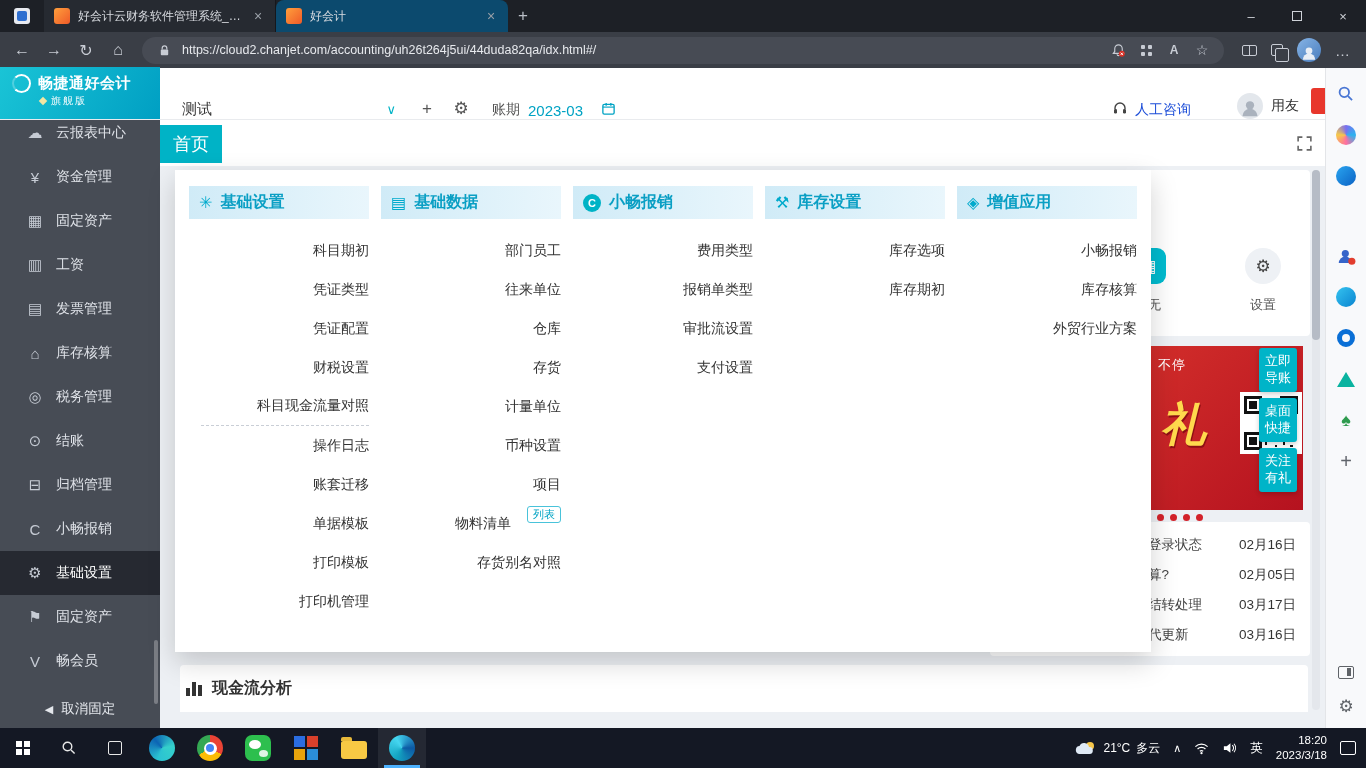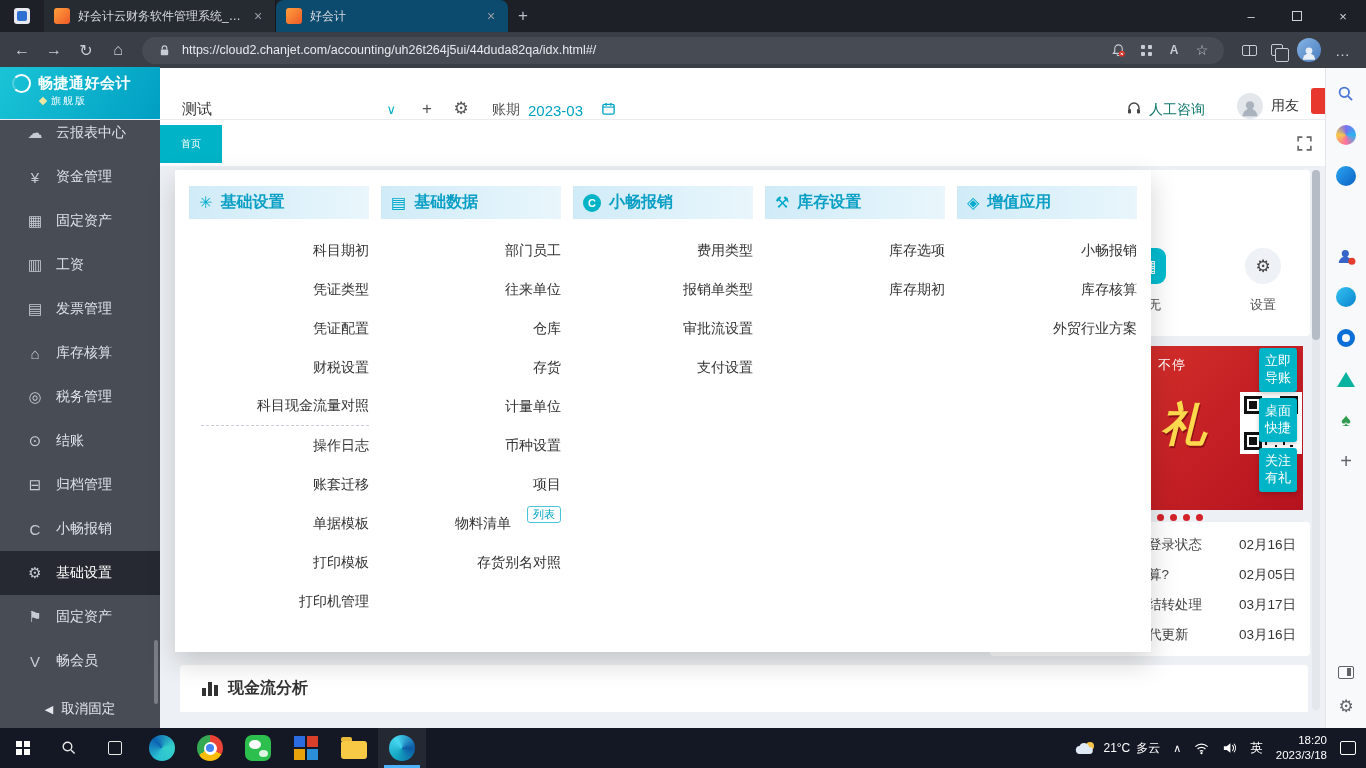--- a/index.html
+++ b/index.html
@@ -49,39 +49,39 @@
   .brand-row2 { display:flex; align-items:center; gap:5px; margin-left:28px; margin-top:1px; font-size:10px; letter-spacing:2px; opacity:.95; }
   .edition-diamond { width:6px; height:6px; background:#ffe9a0; transform:rotate(45deg); }
   .workspace { width:250px; display:flex; align-items:center; padding:0 14px 0 22px; font-size:15px; color:#333; cursor:pointer; }
   .ws-label { flex:1; }
   .ws-chevron { color:#00b3c6; font-size:13px; }
   .hdr-icon-btn { width:34px; text-align:center; font-size:17px; color:#555; cursor:pointer; }
   .period { display:flex; align-items:center; gap:8px; margin-left:14px; font-size:14px; color:#555; }
   .period-picker { display:flex; align-items:center; gap:18px; cursor:pointer; }
   .period-value { color:#00a3c4; font-size:15px; }
   .hdr-spacer { flex:1; }
-  .support { display:flex; align-items:center; gap:7px; font-size:14px; color:#0f766e; margin-right:32px; cursor:pointer; }
+  .support { display:flex; align-items:center; gap:7px; font-size:14px; color:#1d4ed8; margin-right:46px; cursor:pointer; }
   .user { display:flex; align-items:center; gap:8px; font-size:14px; color:#333; margin-right:26px; cursor:pointer; }
   .avatar-sm { width:26px; height:26px; border-radius:50%; background:#e3e7ec; display:flex; align-items:flex-end; justify-content:center; overflow:hidden; }
   .promo-ribbon { position:absolute; left:1311px; top:88px; width:14px; height:26px; background:#e8372c; border-radius:3px 0 0 3px; z-index:5; cursor:pointer; }
 
   
   .sidebar { position:absolute; left:0; top:120px; width:160px; height:608px; background:#474c55; overflow:hidden; }
   .nav-list { margin-top:-9px; }
   .nav-item { height:44px; display:flex; align-items:center; gap:12px; padding-left:26px; color:#dfe2e8; font-size:14px; cursor:pointer; }
   .nav-item.active { background:#262931; color:#fff; }
   .nav-icon { width:18px; text-align:center; font-size:15px; color:#c6cbd4; }
   .pin-row { position:absolute; bottom:10px; left:0; width:100%; display:flex; align-items:center; justify-content:center; gap:8px; color:#e4e7ec; font-size:13.5px; cursor:pointer; }
   .pin-icon { font-size:11px; }
   .side-thumb { position:absolute; right:2px; top:520px; width:4px; height:64px; background:rgba(255,255,255,.28); border-radius:2px; cursor:pointer; }
 
   
   .content { position:absolute; left:160px; top:120px; width:1165px; height:608px; background:#edf0f4; }
   .tabstrip { position:absolute; top:0; left:0; width:100%; height:46px; background:#fff; }
-  .home-tab { position:absolute; left:0; top:5px; width:62px; height:38px; background:#00b3c6; color:#fff; font-size:10px; display:flex; align-items:center; justify-content:center; cursor:pointer; }
+  .home-tab { position:absolute; left:0; top:5px; width:62px; height:38px; background:#00b3c6; color:#fff; font-size:18px; display:flex; align-items:center; justify-content:center; cursor:pointer; }
   .expand-btn { position:absolute; right:10px; top:12px; width:22px; height:22px; display:flex; align-items:center; justify-content:center; cursor:pointer; }
 
   .quick-card { position:absolute; left:830px; top:50px; width:320px; height:166px; background:#fff; border-radius:4px; }
   .qc-ic { position:absolute; width:36px; height:36px; display:flex; align-items:center; justify-content:center; font-size:17px; cursor:pointer; }
   .qc-ic1 { left:140px; top:78px; border-radius:9px; background:#00bcd0; color:#fff; }
   .qc-ic2 { left:255px; top:78px; border-radius:50%; background:#eef1f5; color:#444; }
   .qc-lb { position:absolute; top:126px; font-size:13px; color:#555; }
   .qc-lb1 { left:145px; } .qc-lb2 { left:260px; }
 
   .banner { position:absolute; left:830px; top:226px; width:313px; height:164px; background:linear-gradient(135deg,#e03b30,#b5121f); overflow:hidden; cursor:pointer; }
@@ -91,21 +91,21 @@
   .carousel-dots { position:absolute; left:997px; top:394px; display:flex; gap:6px; }
   .dot { width:7px; height:7px; border-radius:50%; background:#d3222a; cursor:pointer; }
 
   .side-btn { position:absolute; left:1099px; width:38px; height:44px; background:#00b4c8; color:#fff; font-size:13px; line-height:1.3; text-align:center; padding:5px 6px; border-radius:3px; word-break:break-all; z-index:30; cursor:pointer; box-shadow:0 2px 5px rgba(0,0,0,.2); }
   .side-btn1 { top:228px; } .side-btn2 { top:278px; } .side-btn3 { top:328px; }
 
   .todo-card { position:absolute; left:830px; top:402px; width:320px; height:134px; background:#fff; border-radius:4px; padding:8px 14px 0 158px; }
   .todo-row { height:30px; display:flex; align-items:center; justify-content:space-between; font-size:13.5px; color:#444; cursor:pointer; }
   .todo-date { color:#333; }
 
-  .bottom-card { position:absolute; left:20px; top:545px; width:1128px; height:47px; background:#fff; border-radius:4px 4px 0 0; display:flex; align-items:center; gap:10px; padding-left:22px; }
+  .bottom-card { position:absolute; left:20px; top:545px; width:1128px; height:47px; background:#fff; border-radius:4px 4px 0 0; display:flex; align-items:center; gap:10px; padding-left:6px; }
   .chart-icon { width:16px; height:14px; display:flex; align-items:flex-end; gap:2px; }
   .chart-icon i { display:block; width:4px; background:#333; }
   .chart-icon i:nth-child(1){height:8px;} .chart-icon i:nth-child(2){height:14px;} .chart-icon i:nth-child(3){height:11px;}
   .section-title { font-size:16px; font-weight:bold; color:#333; }
 
   
   .menu-panel { position:absolute; left:15px; top:50px; width:976px; height:482px; background:#fff; box-shadow:0 10px 26px rgba(0,0,0,.18); z-index:10; padding:16px 14px; display:flex; gap:12px; }
   .menu-col { flex:1; }
   .menu-head { height:33px; display:flex; align-items:center; gap:8px; padding:0 10px; background:linear-gradient(90deg,#d0ebf7,#e9f6fc); }
   .menu-head-icon { color:#00aacc; font-size:16px; }

